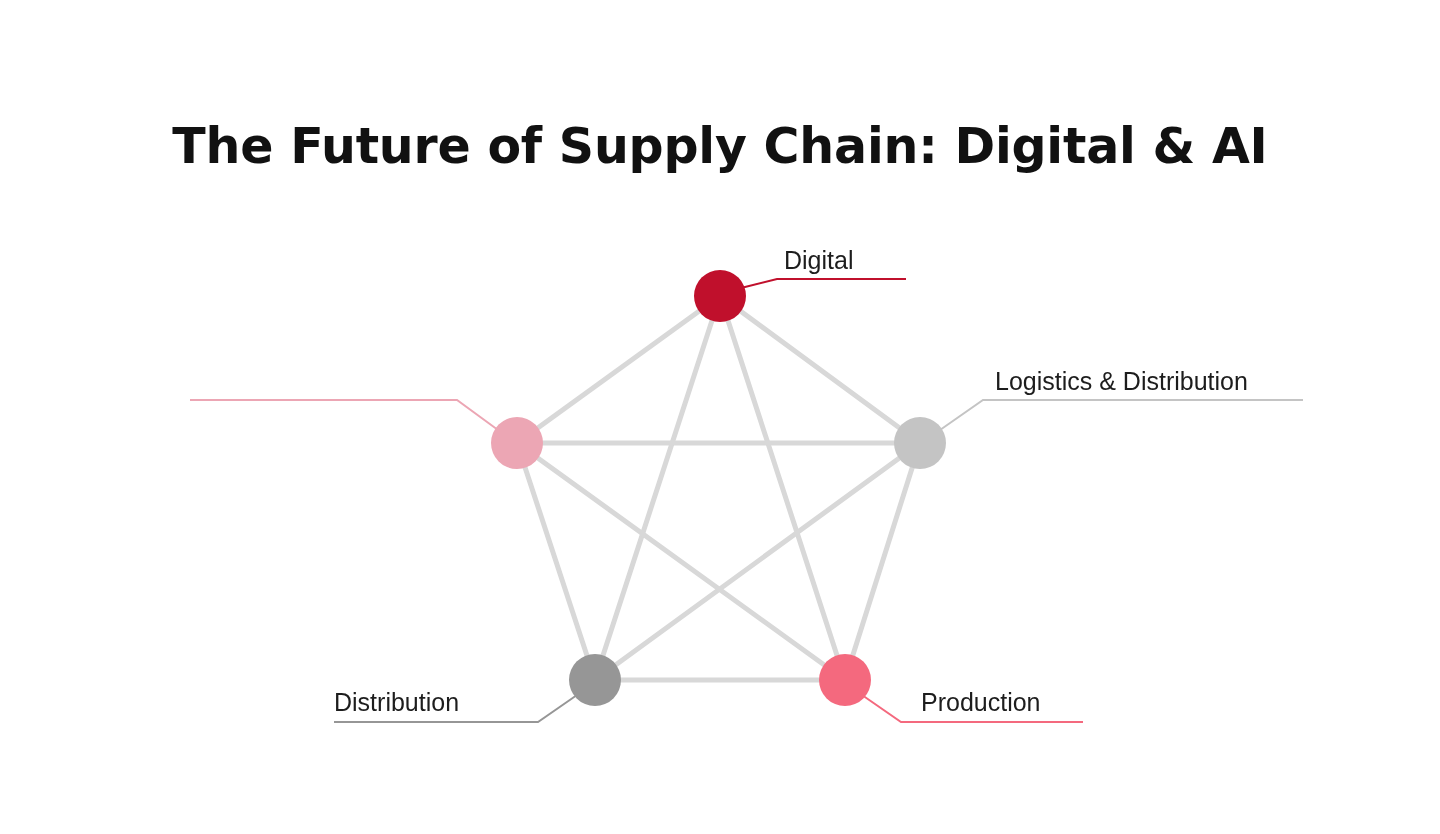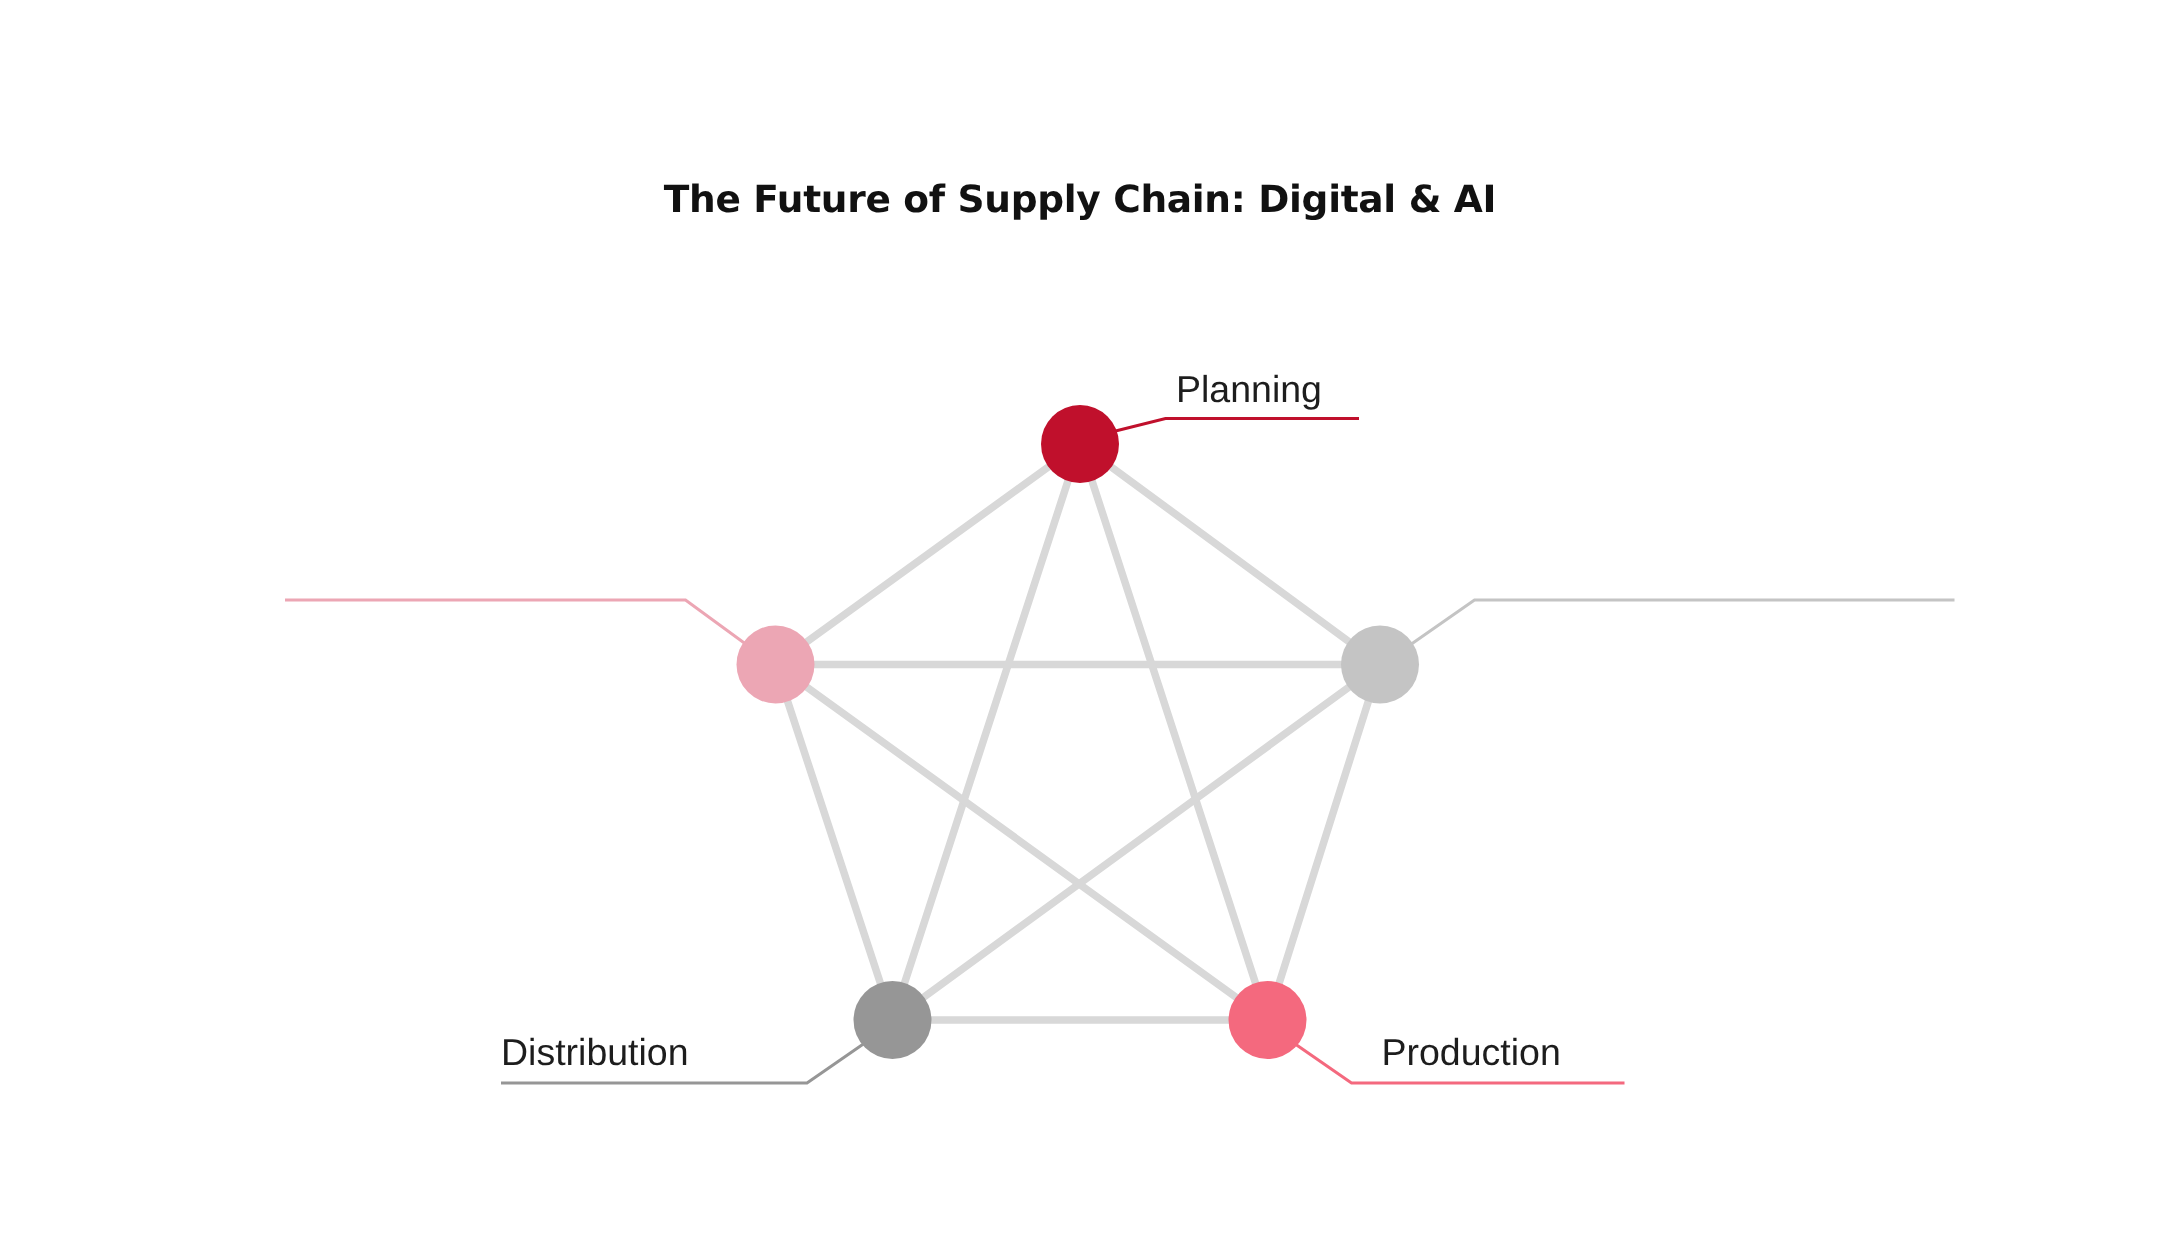--- a/index.html
+++ b/index.html
@@ -16,21 +16,21 @@
     width: 1440px;
     height: 834px;
     background: #ffffff;
   }
   #slide-title {
     position: absolute;
     left: 0;
     top: 118px;
     width: 1440px;
     text-align: center;
-    font-size: 25px;
+    font-size: 49px;
     font-weight: bold;
     color: #111111;
     letter-spacing: -0.2px;
     font-family: "DejaVu Sans", "Liberation Sans", sans-serif;
   }
   #network-svg {
     position: absolute;
     left: 0;
     top: 0;
     width: 1440px;
@@ -78,21 +78,22 @@
       </g>
     <g id="nodes-group">
         <circle cx="720" cy="296" r="26" fill="#C0102C"></circle>
         <circle cx="920" cy="443" r="26" fill="#C4C4C4"></circle>
         <circle cx="845" cy="680" r="26" fill="#F4697E"></circle>
         <circle cx="595" cy="680" r="26" fill="#969696"></circle>
         <circle cx="517" cy="443" r="26" fill="#ECA6B4"></circle>
       </g>
   </svg>
 
-  <div class="node-label" id="label-planning">Planning</div>
+  <div class="node-label" id="label-planning">Digital</div>
 
+  <div class="node-label" id="label-logistics">Logistics &amp; Distribution</div>
 
   <div class="node-label" id="label-production">Production</div>
 
   <div class="node-label" id="label-procurement">Distribution</div>
 
 
 </div>
 
 </body></html>

